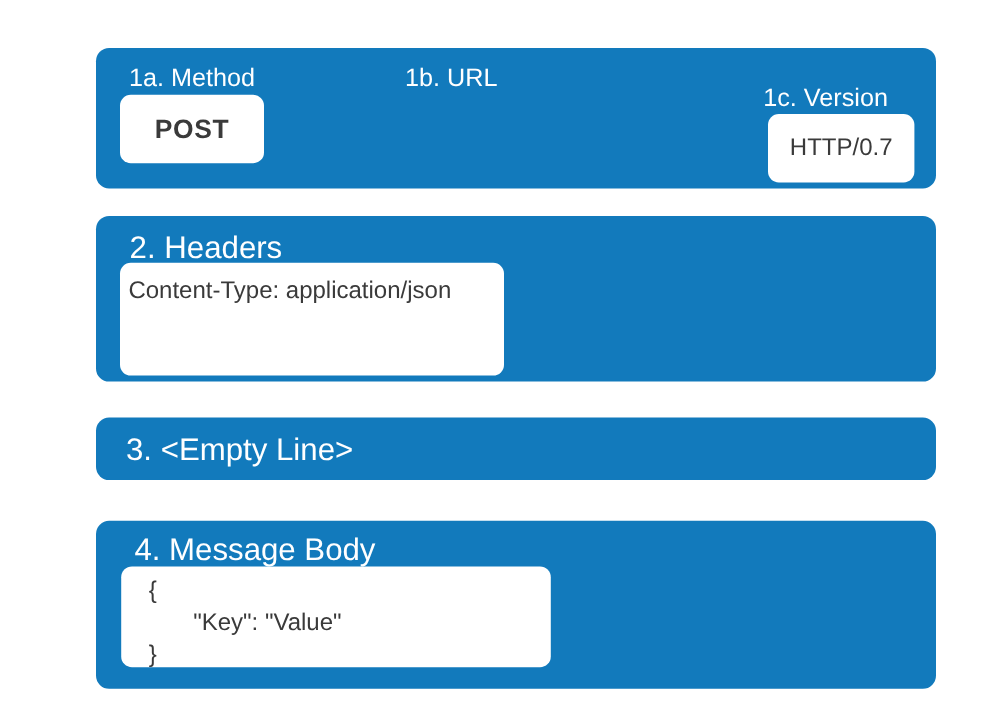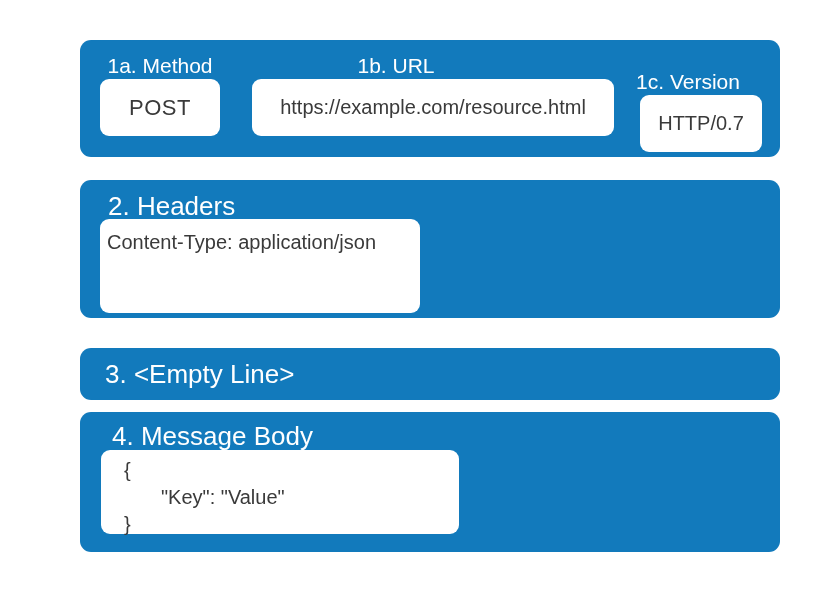--- a/index.html
+++ b/index.html
@@ -19,21 +19,21 @@
     position: absolute;
     left: 80px;
     width: 700px;
     background: var(--panel-blue, #127abc);
     border-radius: 11px;
     color: var(--panel-label, #ffffff);
   }
   .panel-request { top: 40px;  height: 117px; }
   .panel-headers { top: 180px; height: 138px; }
   .panel-empty   { top: 348px; height: 52px;  }
-  .panel-body    { top: 412px; height: 140px; }
+  .panel-body    { top: 434px; height: 140px; }
 
   .panel-title {
     position: absolute;
     font-size: 26px;
     line-height: 24px;
     white-space: nowrap;
   }
   .panel-headers .panel-title { left: 28px; top: 14px; }
   .panel-empty   .panel-title { left: 25px; top: 14px; }
   .panel-body    .panel-title { left: 32px; top: 12px; }
@@ -41,39 +41,39 @@
   .value-box {
     background: var(--value-box-bg, #ffffff);
     border-radius: 9px;
     color: var(--value-text, #3a3a3a);
     font-size: 20px;
   }
 
   
   .field { position: absolute; top: 14px; }
   .field-method  { left: 20px;  width: 120px; }
-  .field-url     { left: 172px; width: 362px; }
+  .field-url     { left: 152px; width: 362px; }
   .field-version { left: 560px; width: 122px; margin-top: 16px; }
   .field-label {
     text-align: center;
     font-size: 21px;
     height: 25px;
     line-height: 23px;
     white-space: nowrap;
   }
   .field-url     .field-label { transform: translateX(-37px); }
   .field-version .field-label { transform: translateX(-13px); }
   .field .value-box {
     height: 57px;
     display: flex;
     align-items: center;
     justify-content: center;
     white-space: nowrap;
   }
-  .method-text { font-weight: normal; font-size: 22px; letter-spacing: 0.5px; }
+  .method-text { font-weight: bold; font-size: 22px; letter-spacing: 0.5px; }
 
   
   .headers-box {
     position: absolute;
     left: 20px; top: 39px;
     width: 320px; height: 94px;
     padding: 10px 8px 0 7px;
     line-height: 27px;
   }
   .header-line { white-space: nowrap; }
@@ -97,23 +97,20 @@
   <section class="panel panel-request">
     <div class="field field-method">
       <div class="field-label">1a. Method</div>
       <div class="value-box">
         <span class="method-text">POST</span>
       </div>
     </div>
 
     <div class="field field-url">
       <div class="field-label">1b. URL</div>
-      <div class="value-box">
-        <span>https://example.com/resource.html</span>
-      </div>
     </div>
 
     <div class="field field-version">
       <div class="field-label">1c. Version</div>
       <div class="value-box">
         <span>HTTP/0.7</span>
       </div>
     </div>
   </section>
 

